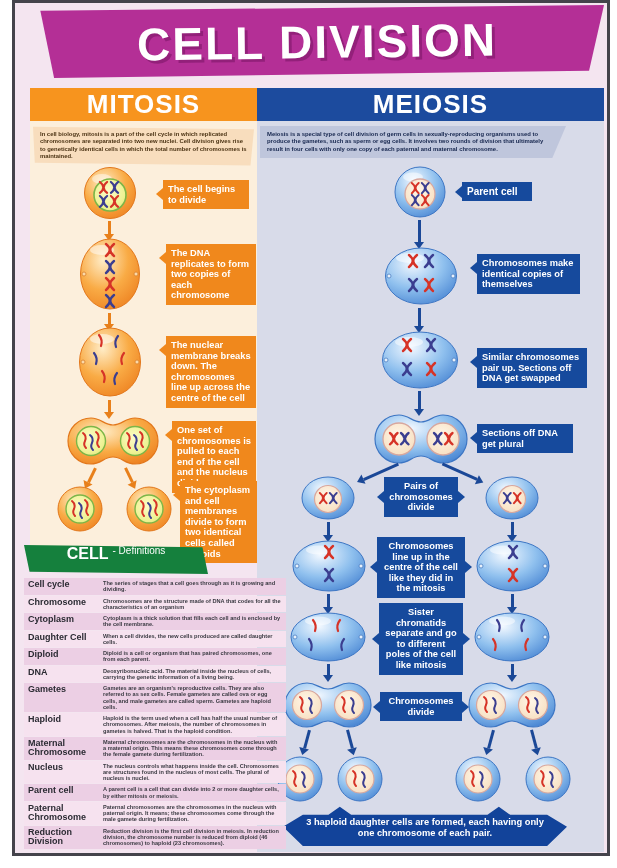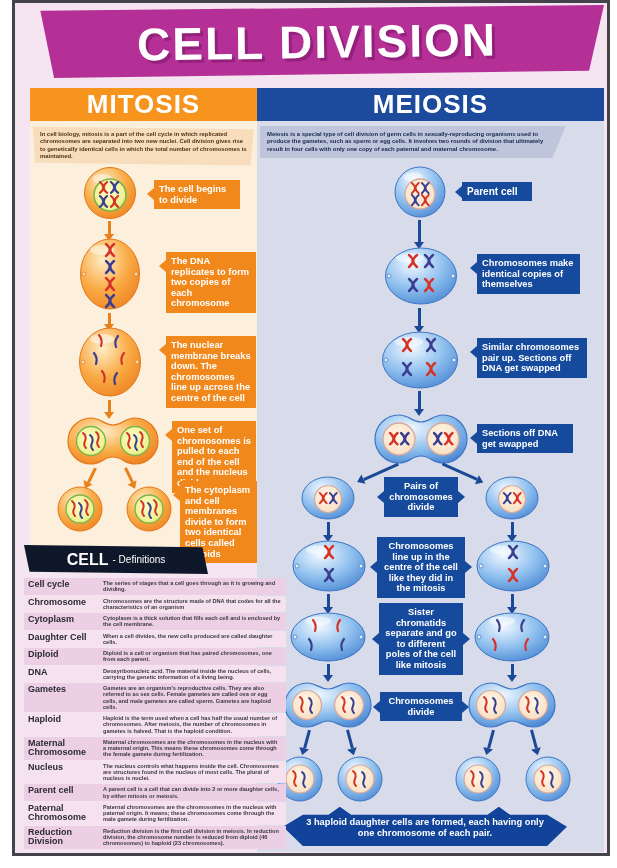--- a/index.html
+++ b/index.html
@@ -42,22 +42,22 @@
   .blabel.pboth::after{border-left:7px solid #164a9d;}
   .pmid::before{top:50%;margin-top:-6px;}
   .pmid::after{top:50%;margin-top:-6px;}
   
   .varrow{position:absolute;width:2.6px;transform-origin:top center;}
   .varrow::after{content:'';position:absolute;bottom:-7px;left:-3.6px;
     border-left:5px solid transparent;border-right:5px solid transparent;}
   .varrow.o{background:#e8801b;}  .varrow.o::after{border-top:7px solid #e8801b;}
   .varrow.b{background:#1b4897;}  .varrow.b::after{border-top:7px solid #1b4897;}
   
-  .def-banner{position:absolute;left:24px;top:545px;width:184px;height:29px;background:#0f172a;
-    clip-path:polygon(0 0,97% 8%,100% 100%,3% 92%);display:flex;align-items:center;justify-content:center;gap:4px;color:#fff;}
+  .def-banner{position:absolute;left:24px;top:545px;width:184px;height:29px;background:#15803d;
+    clip-path:polygon(0 0,97% 8%,100% 100%,3% 92%);display:flex;align-items:flex-start;justify-content:center;gap:4px;color:#fff;}
   .def-banner .b1{font-size:16px;font-weight:800;}
   .def-banner .b2{font-size:10px;font-weight:400;}
   .def-table{position:absolute;left:24px;top:578px;width:262px;height:342px;overflow:hidden;
     display:flex;flex-direction:column;}
   .drow{display:flex;gap:5px;padding:2px 4px;margin-bottom:1px;box-sizing:border-box;}
   .drow:nth-child(odd){background:#eccfe4;}
   .drow:nth-child(even){background:#f6e2ef;}
   .drow .term{width:70px;flex:0 0 70px;font-size:9px;font-weight:700;color:#2b2b33;line-height:1.05;}
   .drow .def{flex:1;font-size:5.6px;line-height:1.12;color:#3a3a42;font-weight:600;}
   
@@ -172,22 +172,22 @@
     <use href="#sq" transform="translate(28,14)" stroke="#d63327"></use>
   </svg>
   <svg class="cell" style="left:126px;top:486px" width="46" height="46" viewBox="0 0 46 46">
     <circle cx="23" cy="23" r="22" fill="url(#go)" stroke="#e2771b"></circle>
     <circle cx="23" cy="23" r="14" fill="url(#gy)" stroke="#7cb648" stroke-width="1.4"></circle>
     <use href="#sq" transform="translate(15,15)" stroke="#d63327"></use>
     <use href="#sq" transform="translate(22,17)" stroke="#3b3e90"></use>
     <use href="#sq" transform="translate(28,14)" stroke="#d63327"></use>
   </svg>
 
-  <div class="olabel pl" style="left:154px;top:180px;width:86px"><span>The cell begins to divide</span></div>
-  <div class="olabel pl" style="left:166px;top:252px;width:90px"><span>The DNA replicates to form two copies of each chromosome</span></div>
+  <div class="olabel pl" style="left:163px;top:180px;width:86px"><span>The cell begins to divide</span></div>
+  <div class="olabel pl" style="left:166px;top:244px;width:90px"><span>The DNA replicates to form two copies of each chromosome</span></div>
   <div class="olabel pl" style="left:166px;top:336px;width:90px"><span>The nuclear membrane breaks down. The chromosomes line up across the centre of the cell</span></div>
   <div class="olabel pl" style="left:172px;top:421px;width:84px"><span>One set of chromosomes is pulled to each end of the cell and the nucleus divides</span></div>
   <div class="olabel pl" style="left:180px;top:481px;width:77px"><span>The cytoplasm and cell membranes divide to form two identical cells called diploids</span></div>
 
   <svg class="cell" style="left:394px;top:166px" width="52" height="52" viewBox="0 0 52 52">
     <circle cx="26" cy="26" r="25" fill="url(#gb)" stroke="#3d76c4"></circle>
     <ellipse cx="19" cy="11" rx="10" ry="4.5" fill="#fff" opacity=".5"></ellipse>
     <circle cx="26" cy="28" r="15" fill="url(#gc)" stroke="#d8a79e" stroke-width="1.3"></circle>
     <use href="#xc" transform="translate(17,17) scale(.85)" stroke="#d63327"></use>
     <use href="#xc" transform="translate(27,17) scale(.85)" stroke="#3b3e90"></use>
@@ -332,22 +332,22 @@
   </svg>
   <svg class="cell" style="left:525px;top:756px" width="46" height="46" viewBox="0 0 46 46">
     <circle cx="23" cy="23" r="22" fill="url(#gb)" stroke="#3d76c4"></circle>
     <circle cx="23" cy="23" r="14" fill="url(#gc)" stroke="#d8a79e" stroke-width="1.2"></circle>
     <use href="#sq" transform="translate(16,15)" stroke="#d63327"></use>
     <use href="#sq" transform="translate(25,16)" stroke="#3b3e90"></use>
   </svg>
 
   <div class="blabel pl pmid" style="left:462px;top:182px;width:70px;font-size:10px"><span>Parent cell</span></div>
   <div class="blabel pl" style="left:477px;top:254px;width:103px"><span>Chromosomes make identical copies of themselves</span></div>
-  <div class="blabel pl" style="left:477px;top:338px;width:110px"><span>Similar chromosomes pair up. Sections off DNA get swapped</span></div>
-  <div class="blabel pl" style="left:477px;top:424px;width:96px"><span>Sections off DNA get swapped</span></div>
+  <div class="blabel pl" style="left:477px;top:348px;width:110px"><span>Similar chromosomes pair up. Sections off DNA get swapped</span></div>
+  <div class="blabel pl" style="left:477px;top:424px;width:96px"><span>Sections off DNA get plural</span></div>
   <div class="blabel pboth pmid ctr" style="left:384px;top:477px;width:74px"><span>Pairs of chromosomes divide</span></div>
   <div class="blabel pboth pmid ctr" style="left:377px;top:537px;width:88px"><span>Chromosomes line up in the centre of the cell like they did in the mitosis</span></div>
   <div class="blabel pboth pmid ctr" style="left:379px;top:603px;width:84px"><span>Sister chromatids separate and go to different poles of the cell like mitosis</span></div>
   <div class="blabel pboth pmid ctr" style="left:380px;top:692px;width:82px"><span>Chromosomes divide</span></div>
 
   <div class="mei-footer">
     <span>3 haploid daughter cells are formed, each having only one chromosome of each pair.</span>
   </div>
 
   <div class="def-banner">

